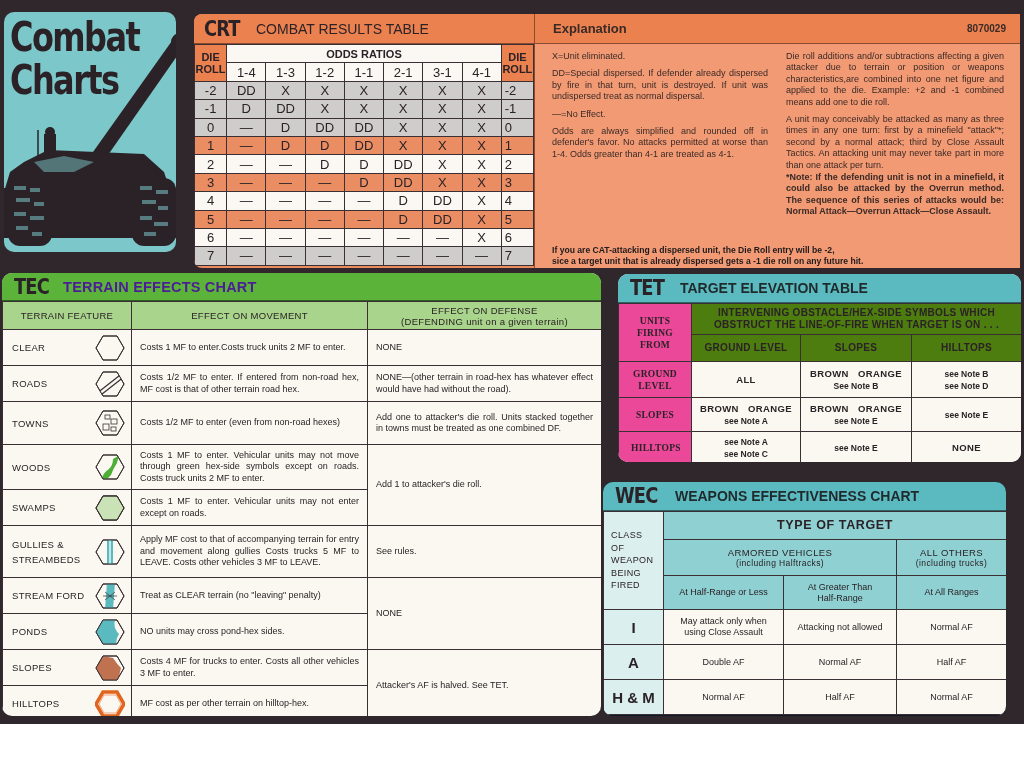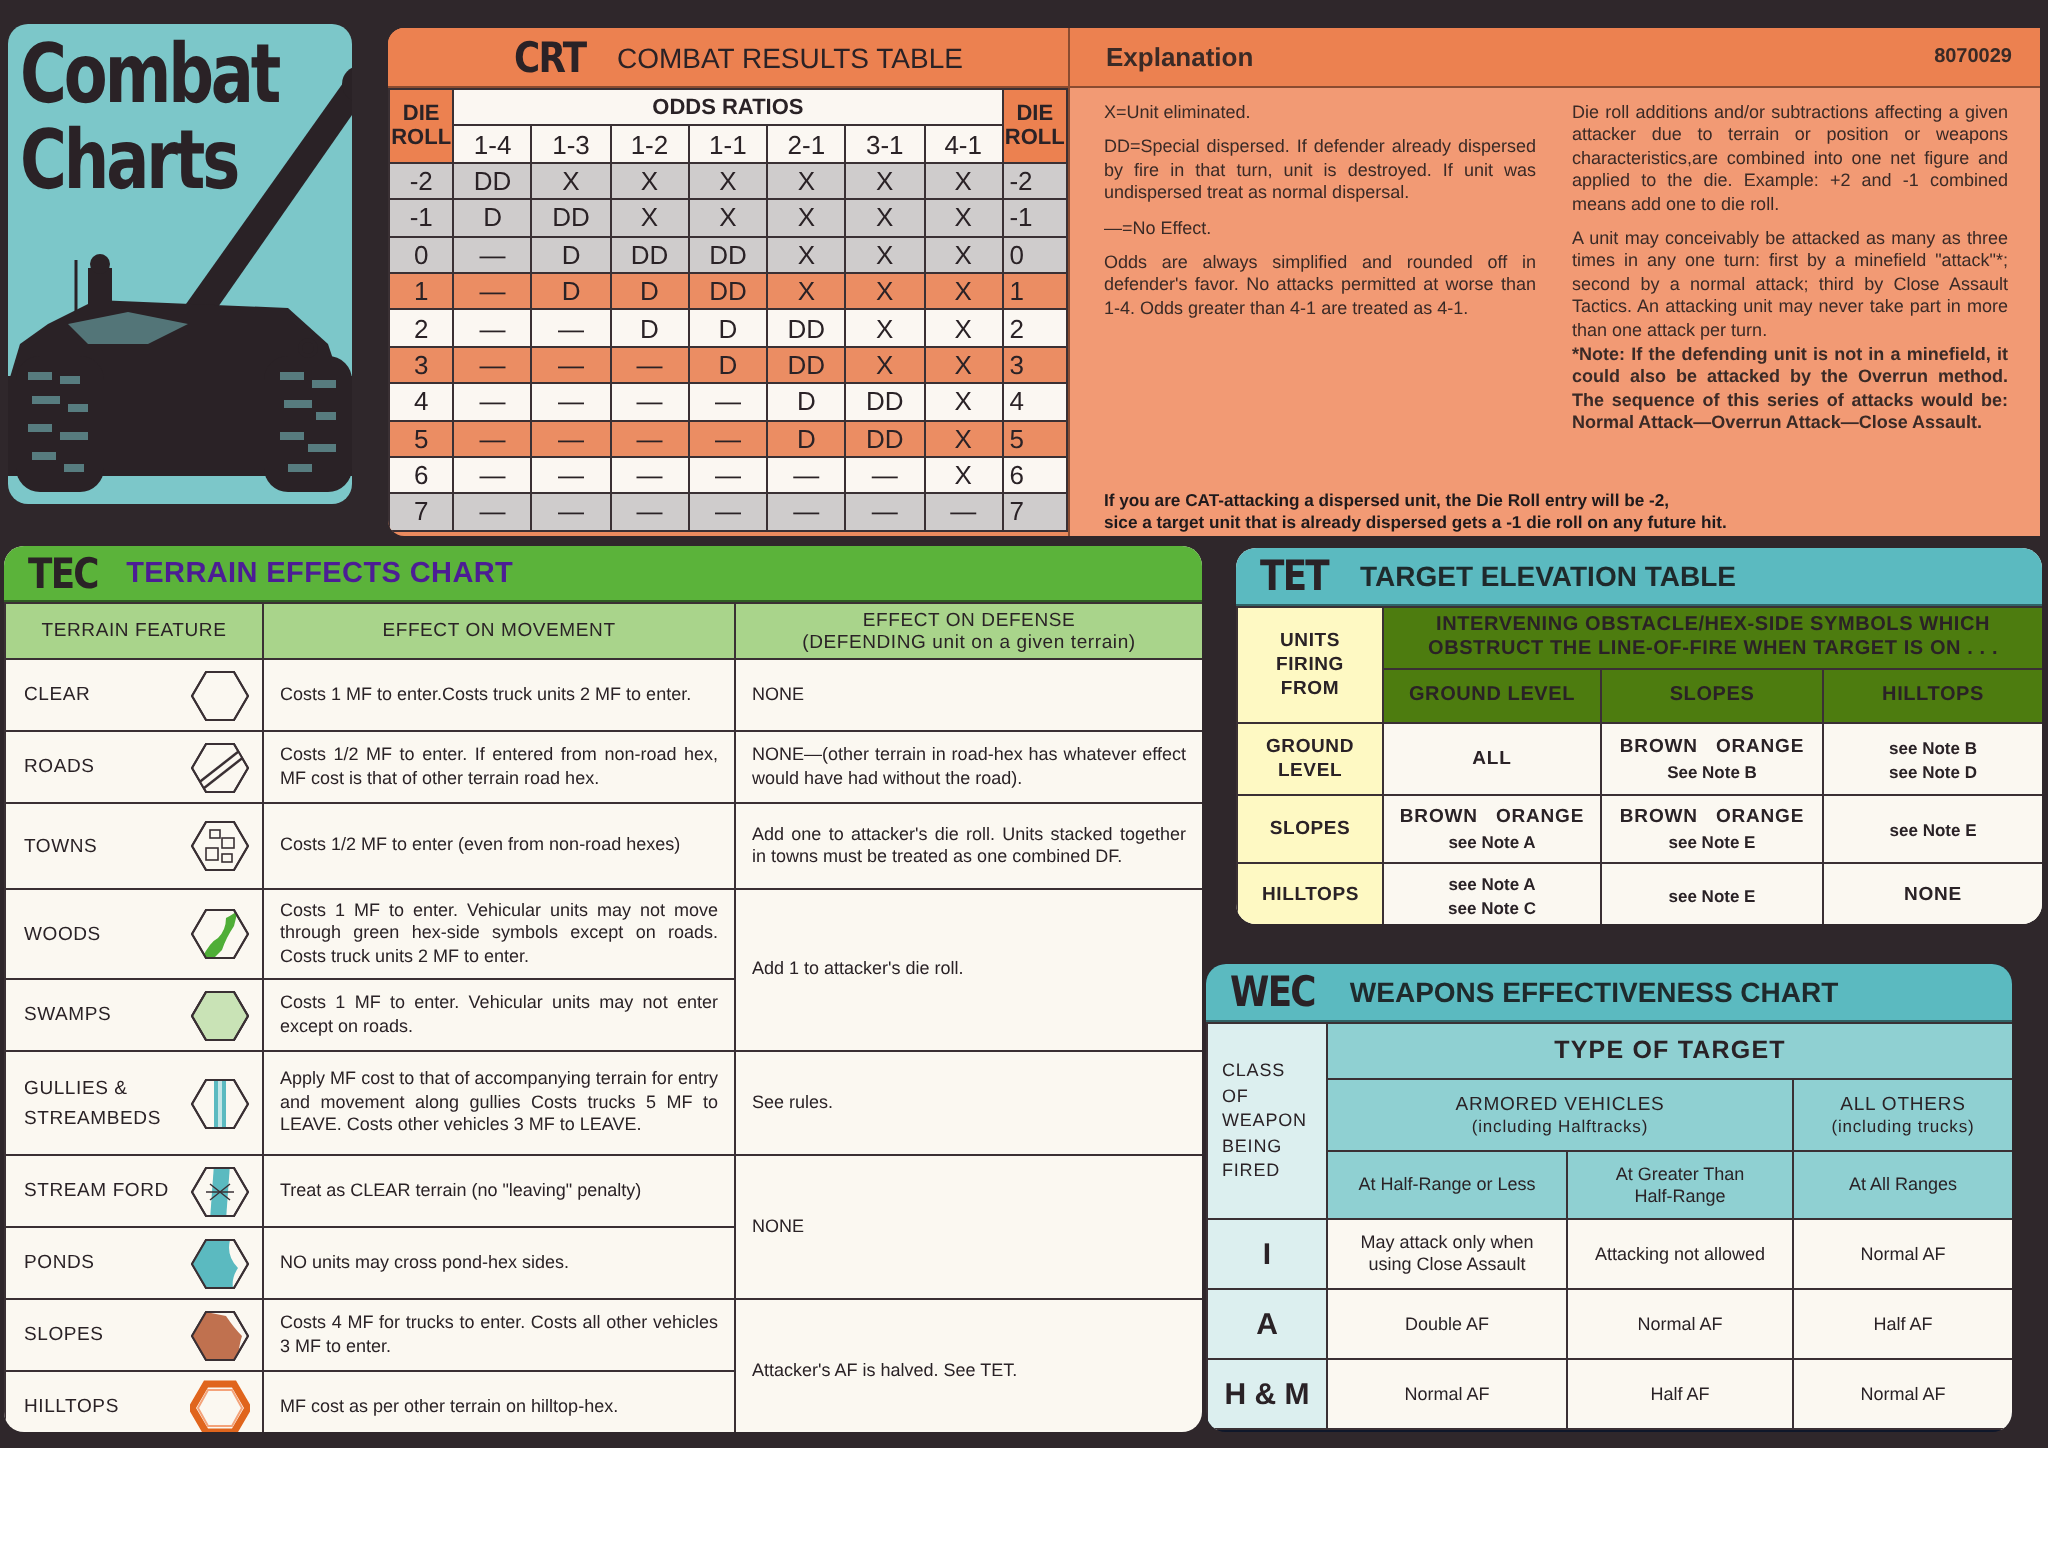--- a/index.html
+++ b/index.html
@@ -7,21 +7,21 @@
   body { font-family: "Liberation Sans", sans-serif; color: #2a2226; position: relative; }
   .board { position: absolute; left: 0; top: 0; width: 1024px; height: 724px; background: #2f272b; }
 
   
   .logo { position: absolute; left: 4px; top: 12px; width: 172px; height: 240px; background: #7cc7c9; border-radius: 10px; overflow: hidden; }
   .logo-title { position: absolute; left: 6px; top: 4px; font-family: "DejaVu Sans", sans-serif; font-weight: bold; font-size: 41px; line-height: 43px; color: #2a2226; letter-spacing: -2px; transform: scaleX(0.78); transform-origin: left top; }
   .logo svg { position: absolute; left: 0; top: 0; }
 
   
   .crt { position: absolute; left: 194px; top: 14px; width: 340px; height: 254px; background: #eb8a5e; border-radius: 8px 0 0 8px; overflow: hidden; }
-  .crt-head { height: 30px; background: #ec8150; display: flex; align-items: center; padding-left: 10px; border-bottom: 1px solid #8a4b30; justify-content: center; }
+  .crt-head { height: 30px; background: #ec8150; display: flex; align-items: center; padding-left: 10px; border-bottom: 1px solid #8a4b30; }
   .code { font-family: "DejaVu Sans", sans-serif; font-weight: bold; font-size: 21px; color: #2a2226; transform: scaleX(0.85); transform-origin: left center; letter-spacing: -1px; }
   .crt-title { font-size: 14px; color: #2a2226; margin-left: 10px; }
   table { border-collapse: collapse; }
   .crt-table { position: absolute; left: 0; top: 30px; width: 340px; }
   .crt-table td, .crt-table th { border: 1px solid #3a3034; text-align: center; font-size: 13px; font-weight: normal; height: 18.4px; padding: 0; }
   .crt-table .dr { background: #ec8150; font-weight: bold; font-size: 11px; width: 32px; line-height: 12px; color: #2a2226; }
   .crt-table .oddsh { background: #fbf7f2; font-weight: bold; font-size: 11px; }
   .crt-table .oddc { background: #fbf7f2; font-size: 13px; width: 39px; }
   .crt-table tr.gray td { background: #cfcccc; }
   .crt-table tr.orng td { background: #eb8d63; }
@@ -53,21 +53,21 @@
   .tec-table td.def { padding: 0 8px; text-align: justify; }
   .feat-wrap { display: flex; align-items: center; justify-content: space-between; padding-right: 6px; }
   .hex { width: 30px; height: 28px; flex: none; }
 
   
   .tet { position: absolute; left: 618px; top: 274px; width: 403px; height: 188px; background: #fbf8f1; border-radius: 10px; overflow: hidden; }
   .teal-head { height: 29px; background: #5bbac0; display: flex; align-items: center; padding-left: 12px; border-bottom: 1px solid #2f6366; }
   .teal-title { font-size: 14px; font-weight: bold; color: #1f2a2c; margin-left: 10px; }
   .tet-table { width: 403px; table-layout: fixed; }
   .tet-table td { border: 1px solid #3a3034; text-align: center; font-size: 9px; font-weight: bold; color: #2a2226; line-height: 12px; }
-  .tet-table td.side { background: #fef9c3; font-size: 9.5px; letter-spacing: 0.3px; }
+  .tet-table td.side { background: #ec4899; font-size: 9.5px; letter-spacing: 0.3px; font-family: Liberation Serif, serif; }
   .tet-table td.hd { background: #4d7c0f; font-size: 10px; letter-spacing: 0.3px; }
   .tet-table td.cell { background: #fbf8f1; }
   .tet-table .small { font-size: 8.5px; font-weight: bold; display: block; }
 
   
   .wec { position: absolute; left: 603px; top: 482px; width: 403px; height: 234px; background: #0f172a; border-radius: 10px; overflow: hidden; }
   .wec-table { width: 403px; table-layout: fixed; }
   .wec-table td { border: 1px solid #3a3034; text-align: center; font-size: 9px; color: #2a2226; line-height: 11px; }
   .wec-table td.side { background: #dcefef; font-size: 9px; letter-spacing: 0.4px; text-align: left; padding-left: 7px; line-height: 12.5px; }
   .wec-table td.cls { background: #dcefef; font-size: 15px; font-weight: bold; text-align: center; }

